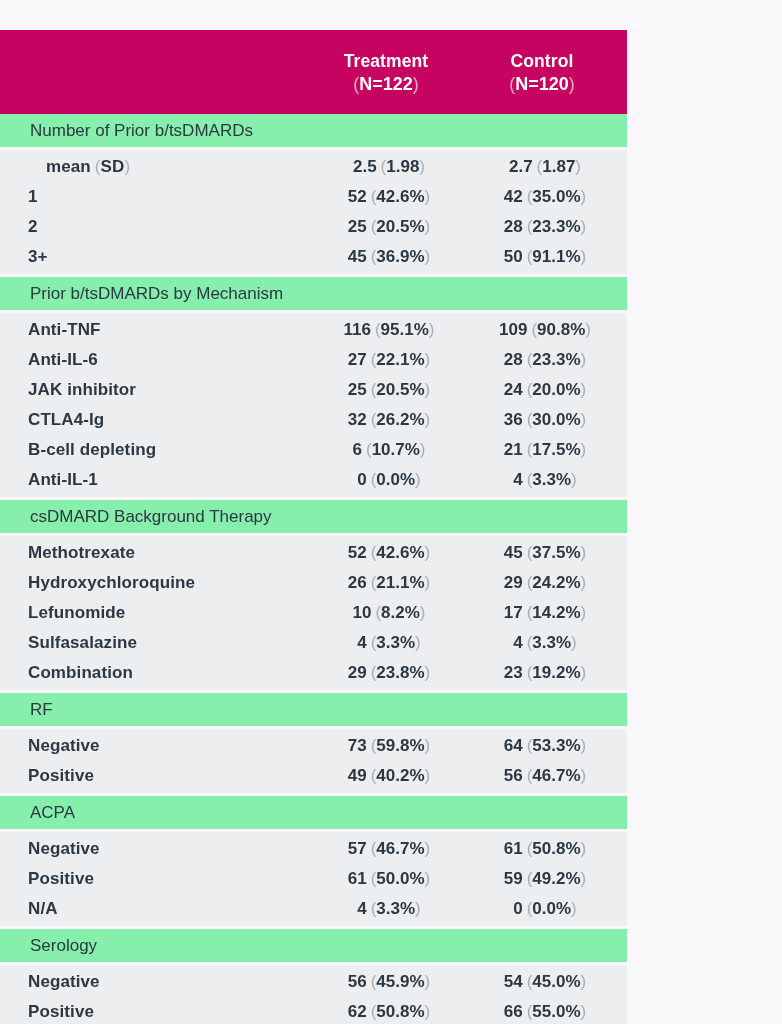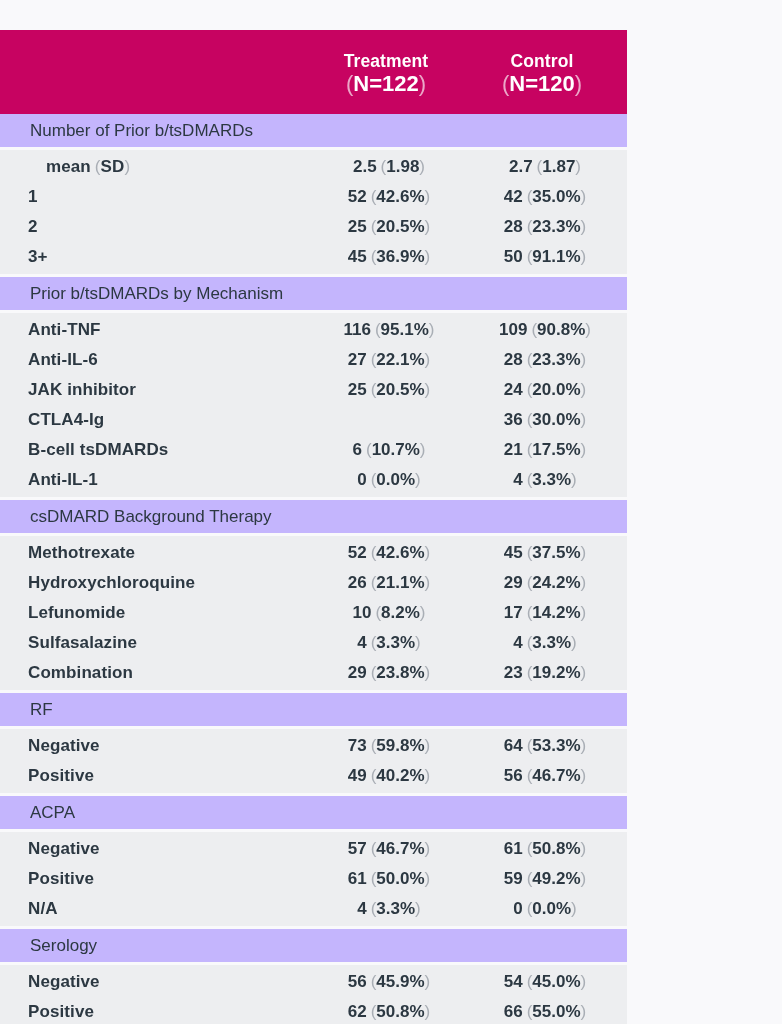--- a/index.html
+++ b/index.html
@@ -15,27 +15,27 @@
   
   .thead{
     display:flex;align-items:center;
     background:#C70361;height:84px;
     padding-right:10px;box-sizing:border-box;
   }
   .label-col{flex:1;}
   .hcol{width:150px;text-align:center;color:#FFFFFF;}
   .hcol.control{margin-left:6px;}
   .col-title{font-weight:700;font-size:17.5px;line-height:24px;letter-spacing:.1px;}
-  .col-n{font-weight:700;font-size:22px;line-height:22px;}
+  .col-n{font-weight:700;font-size:18px;line-height:22px;}
   .hparen{font-weight:400;color:rgba(255,255,255,.65);}
 
   
   .band{
     height:33px;line-height:33px;
-    background:#c4b5fd;
+    background:#86efac;
     padding-left:30px;
     font-size:17px;font-weight:500;
     margin-bottom:3px;
   }
 
   
   .rows{background:#EDEEF0;margin-bottom:3px;padding:2px 0;}
   .section:last-child .rows{padding-bottom:20px;margin-bottom:0;}
   .row{display:flex;height:30px;line-height:30px;padding-right:7px;box-sizing:border-box;}
   .rlabel{flex:1;padding-left:28px;font-weight:700;font-size:17px;letter-spacing:.1px;}
@@ -103,24 +103,25 @@
             <div class="val col2"><span class="num">27</span><span class="paren open">(</span><span class="num">22.1%</span><span class="paren">)</span></div>
             <div class="val col3"><span class="num">28</span><span class="paren open">(</span><span class="num">23.3%</span><span class="paren">)</span></div>
           </div>
           <div class="row">
             <div class="rlabel"><span class="ltext">JAK inhibitor</span></div>
             <div class="val col2"><span class="num">25</span><span class="paren open">(</span><span class="num">20.5%</span><span class="paren">)</span></div>
             <div class="val col3"><span class="num">24</span><span class="paren open">(</span><span class="num">20.0%</span><span class="paren">)</span></div>
           </div>
           <div class="row">
             <div class="rlabel"><span class="ltext">CTLA4-Ig</span></div>
+            <div class="val col2"><span class="num">32</span><span class="paren open">(</span><span class="num">26.2%</span><span class="paren">)</span></div>
             <div class="val col3"><span class="num">36</span><span class="paren open">(</span><span class="num">30.0%</span><span class="paren">)</span></div>
           </div>
           <div class="row">
-            <div class="rlabel"><span class="ltext">B-cell tsDMARDs</span></div>
+            <div class="rlabel"><span class="ltext">B-cell depleting</span></div>
             <div class="val col2"><span class="num">6</span><span class="paren open">(</span><span class="num">10.7%</span><span class="paren">)</span></div>
             <div class="val col3"><span class="num">21</span><span class="paren open">(</span><span class="num">17.5%</span><span class="paren">)</span></div>
           </div>
           <div class="row">
             <div class="rlabel"><span class="ltext">Anti-IL-1</span></div>
             <div class="val col2"><span class="num">0</span><span class="paren open">(</span><span class="num">0.0%</span><span class="paren">)</span></div>
             <div class="val col3"><span class="num">4</span><span class="paren open">(</span><span class="num">3.3%</span><span class="paren">)</span></div>
           </div>
         </div>
       </div>

